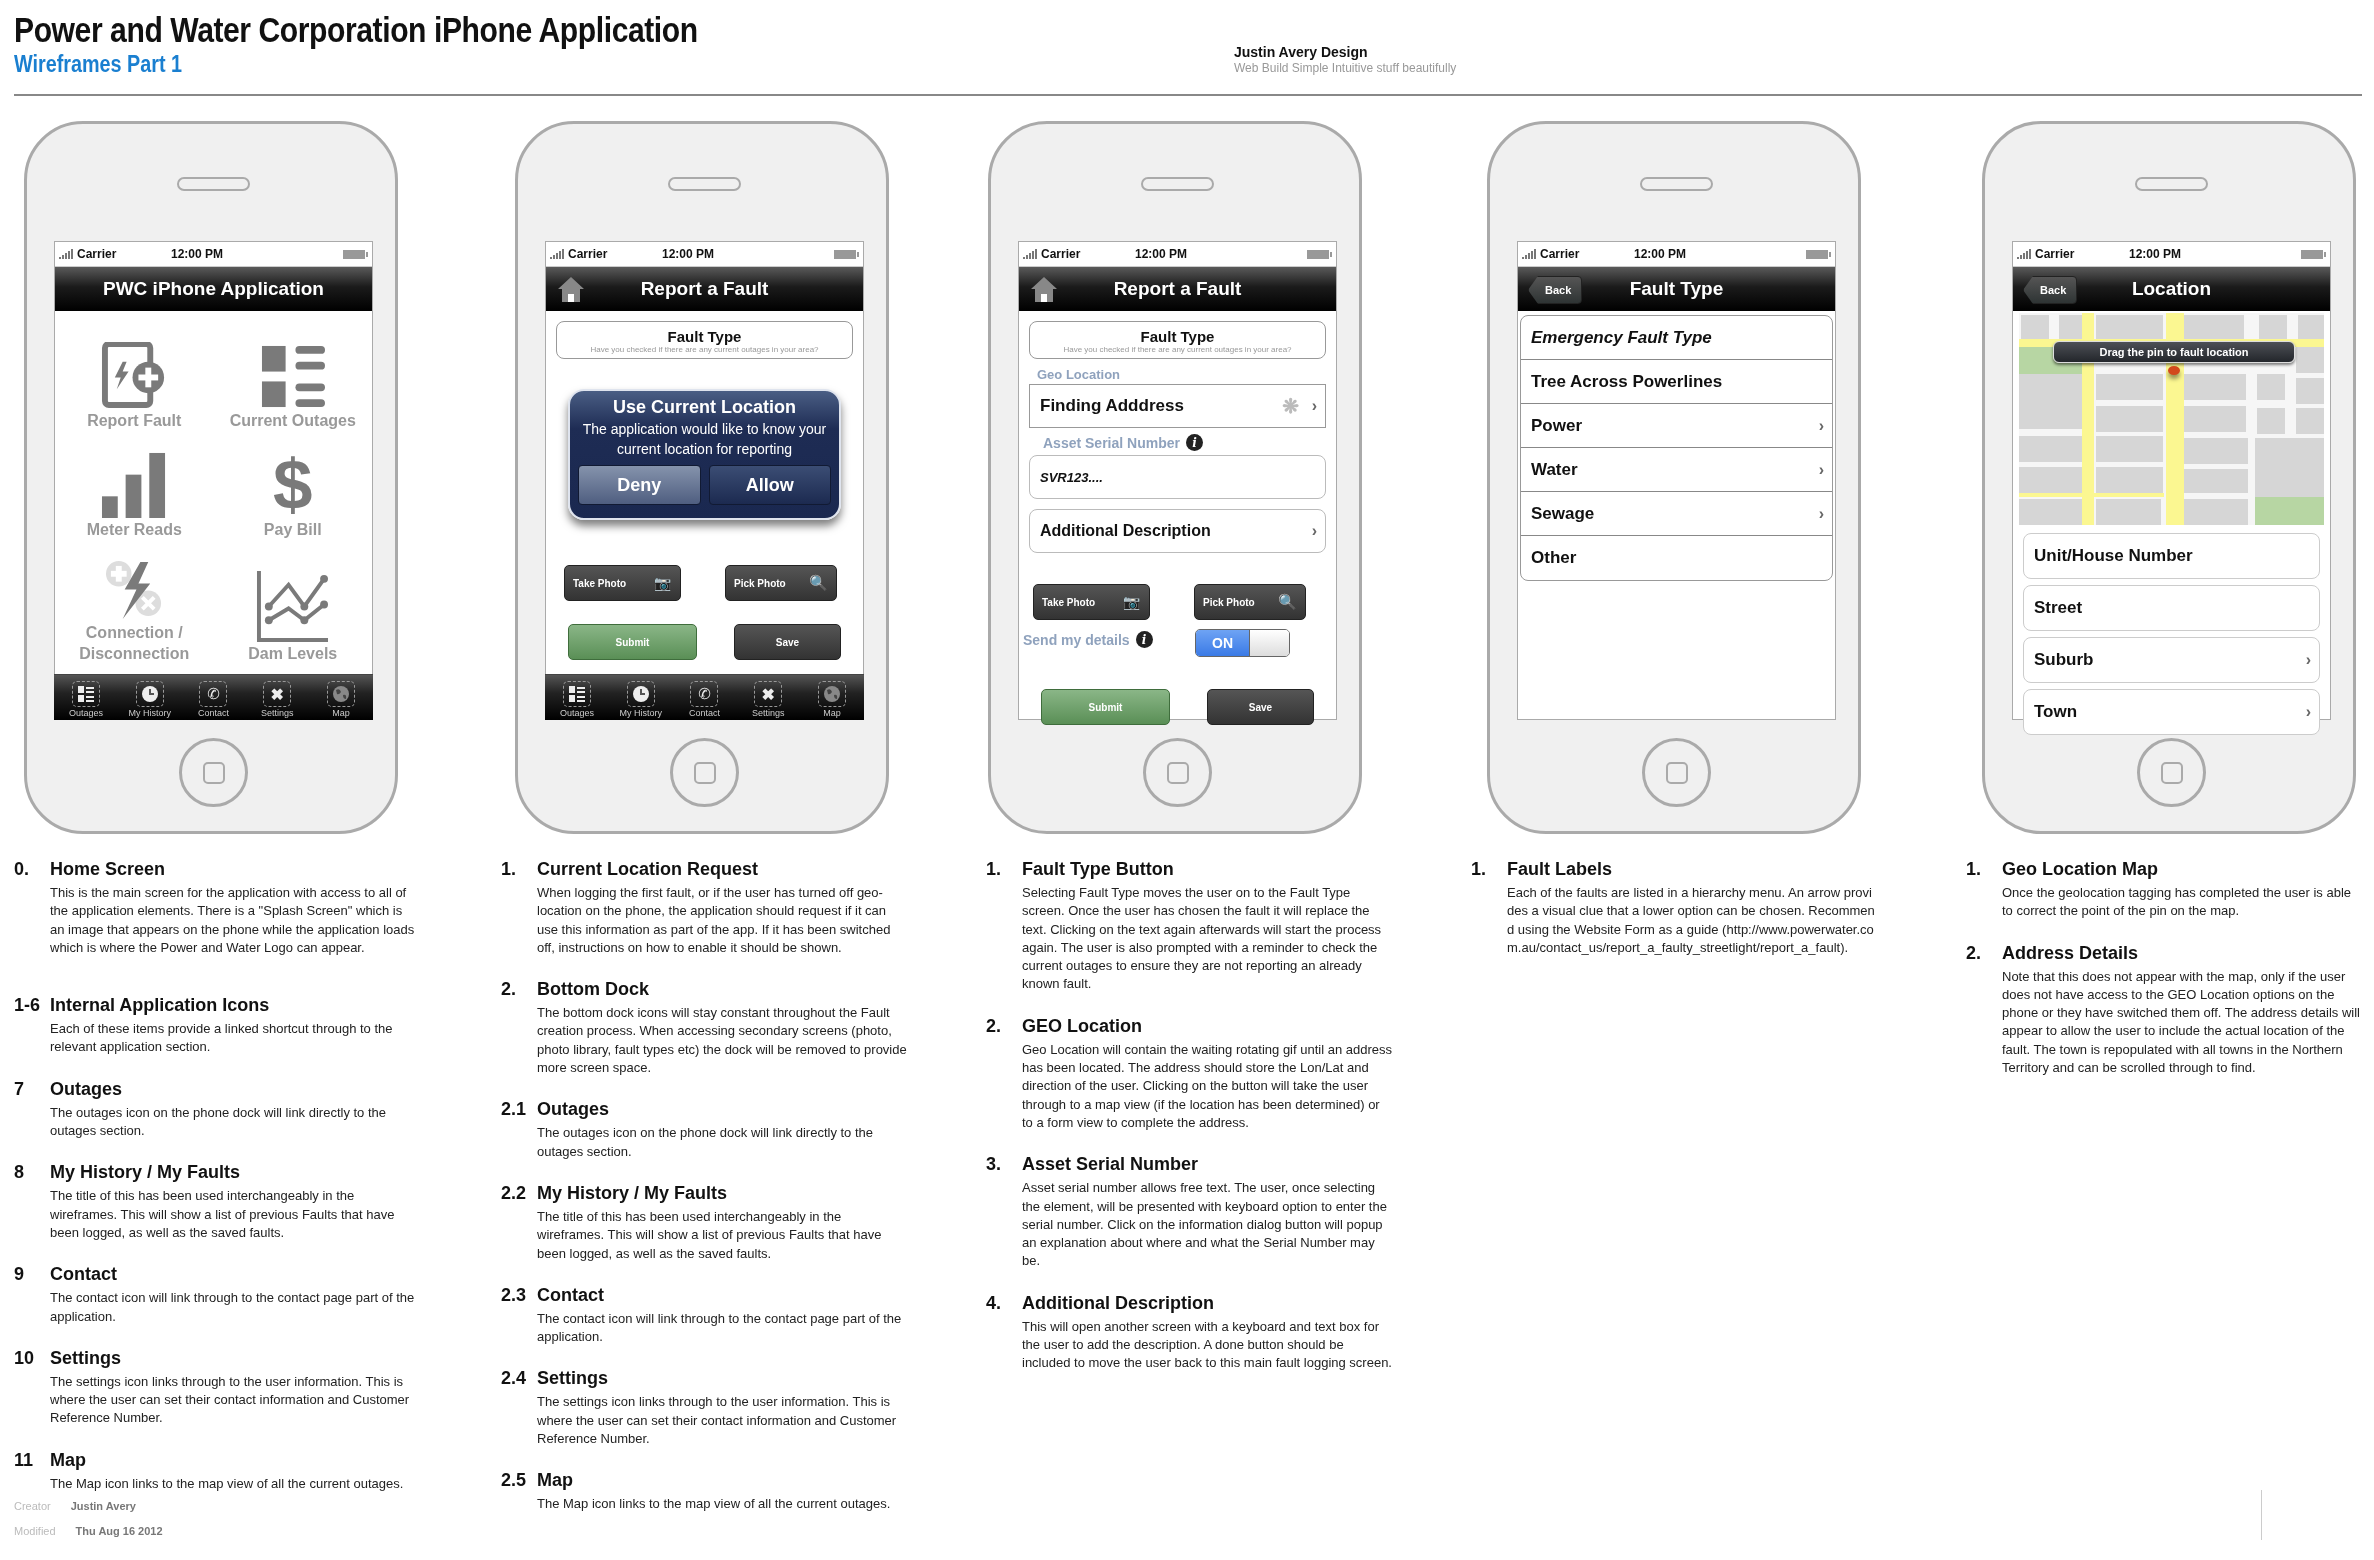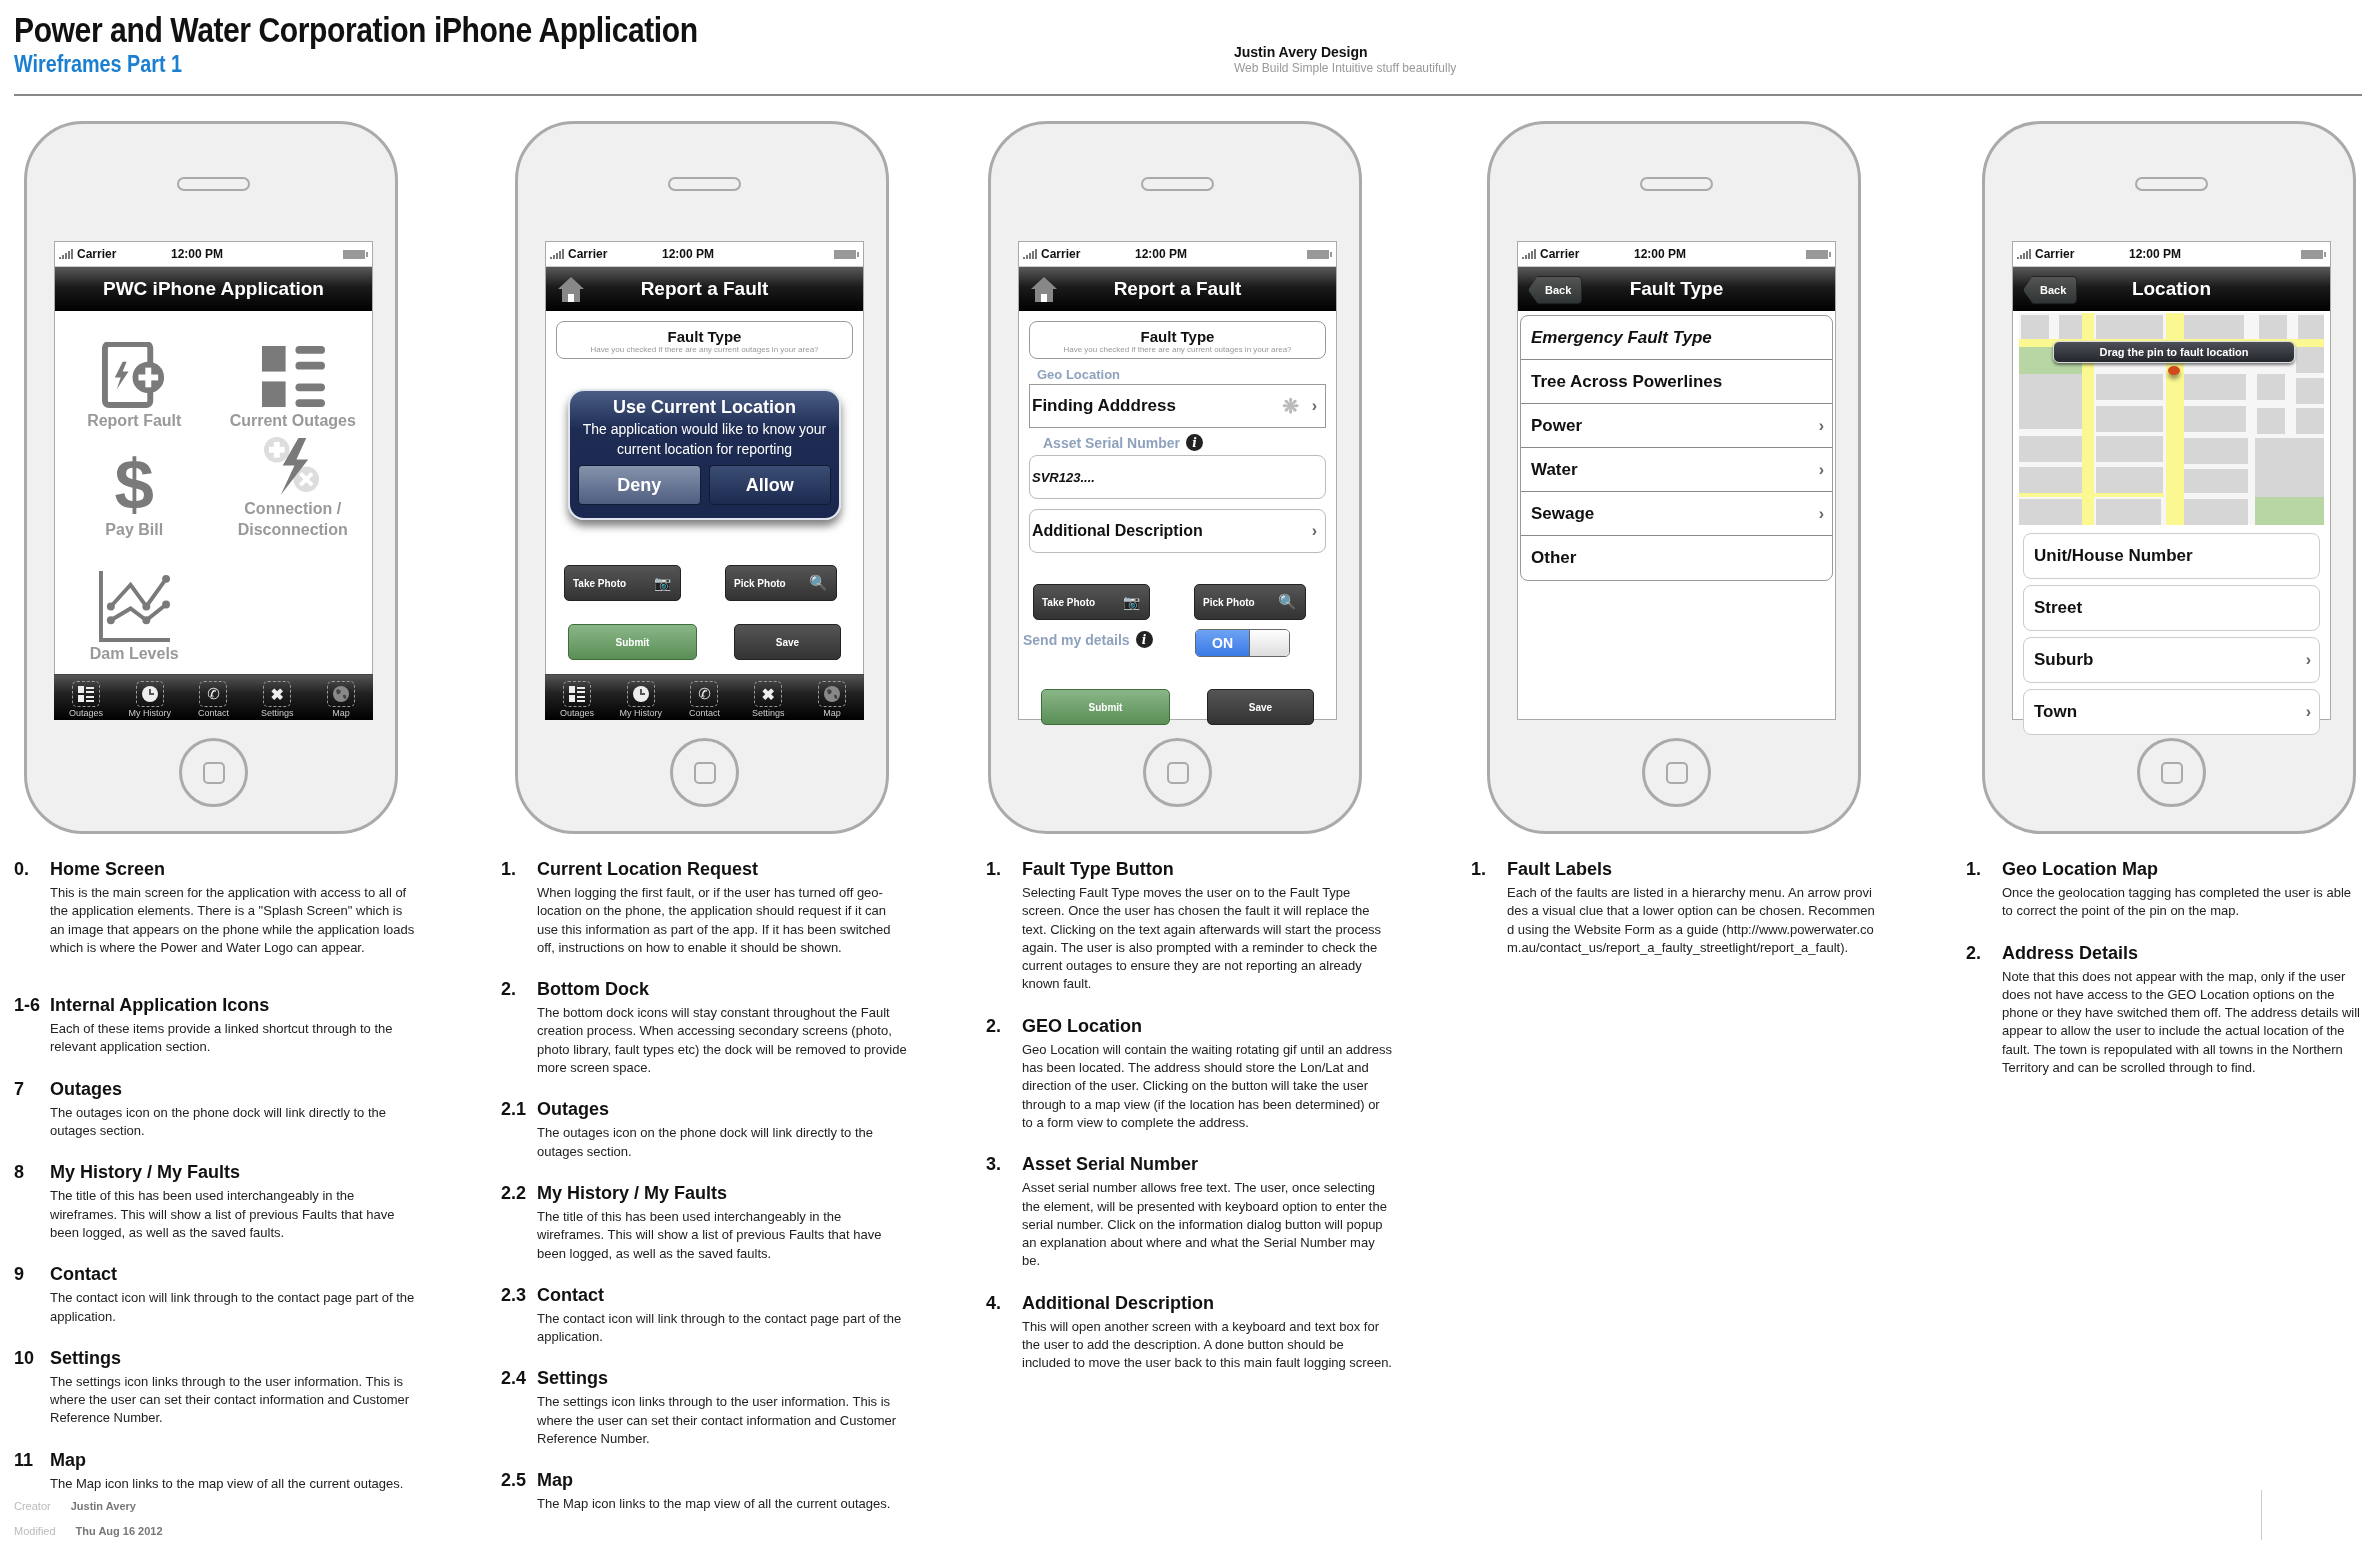--- a/index.html
+++ b/index.html
@@ -39,21 +39,21 @@
   .dock { position: absolute; left: -1px; bottom: -1px; width: 319px; height: 46px; background: linear-gradient(#555, #222 40%, #000); display: flex; justify-content: space-around; align-items: flex-end; padding-bottom: 2px; border-top: 1px solid #444; }
   .dock-item { display: flex; flex-direction: column; align-items: center; color: #ccc; font-size: 9px; width: 59px; }
   .dock-icon { width: 28px; height: 26px; border: 1px dashed #999; border-radius: 5px; display: flex; align-items: center; justify-content: center; margin-bottom: 1px; }
 
   
   .field-box { margin: 10px 10px 0 10px; border: 1px solid #999; border-radius: 8px; text-align: center; padding: 6px 4px 4px; background: #fff; }
   .field-box .ft { font-size: 15px; font-weight: bold; }
   .field-box .hint { font-size: 8px; color: #999; }
   .section-label { color: #8fa2bd; font-weight: bold; font-size: 14px; margin: 6px 0 0 18px; display: flex; align-items: center; gap: 6px; }
   .info-icon { width: 17px; height: 17px; background: #222; color: #fff; border-radius: 50%; font-size: 12px; font-style: italic; font-weight: bold; font-family: "DejaVu Serif", serif; display: inline-flex; align-items: center; justify-content: center; }
-  .row-field { margin: 4px 10px 0; height: 44px; border: 1px solid #bbb; border-radius: 8px; display: flex; align-items: center; padding: 0 2px; font-size: 17px; font-weight: bold; background: #fff; position: relative; }
+  .row-field { margin: 4px 10px 0; height: 44px; border: 1px solid #bbb; border-radius: 8px; display: flex; align-items: center; padding: 0 10px; font-size: 17px; font-weight: bold; background: #fff; position: relative; }
   .row-field.square { border-radius: 0; border-color: #999; }
   .chev { position: absolute; right: 8px; color: #666; font-size: 16px; font-weight: bold; }
   .dark-btn { position: absolute; height: 36px; background: linear-gradient(#555, #333); border: 1px solid #222; border-radius: 5px; color: #fff; font-size: 10px; font-weight: bold; display: flex; align-items: center; padding: 8px 8px; justify-content: space-between; }
   .green-btn { position: absolute; height: 36px; background: linear-gradient(#8ab687, #5a8f56); border: 1px solid #3f6d3c; border-radius: 5px; color: #fff; font-size: 10px; font-weight: bold; display: flex; align-items: center; justify-content: center; }
   .save-btn { justify-content: center; }
 
   
   .alert { position: absolute; left: 22px; top: 147px; width: 273px; height: 131px; background: linear-gradient(#4a5e84, #1e2c54 30%, #1a2850); border: 2px solid #dfe4ee; border-radius: 16px; box-shadow: 0 6px 8px rgba(0,0,0,0.5); color: #fff; text-align: center; }
   .alert .a-title { font-size: 18px; font-weight: bold; margin-top: 6px; }
   .alert .a-msg { font-size: 14px; line-height: 1.4; margin-top: 2px; }
@@ -134,20 +134,28 @@
       <div class="app-tile">
         <svg width="65" height="65" viewBox="0 0 66 66">
             <rect x="2" y="2" width="24" height="26" fill="#7a7a7a"></rect>
             <rect x="2" y="38" width="24" height="26" fill="#7a7a7a"></rect>
             <rect x="36" y="2" width="30" height="8" rx="4" fill="#7a7a7a"></rect>
             <rect x="36" y="18" width="30" height="8" rx="4" fill="#7a7a7a"></rect>
             <rect x="36" y="40" width="30" height="8" rx="4" fill="#7a7a7a"></rect>
             <rect x="36" y="56" width="30" height="8" rx="4" fill="#7a7a7a"></rect>
           </svg>
         <span>Current Outages</span>
+      </div>
+      <div class="app-tile">
+        <svg width="69" height="67" viewBox="0 0 70 68">
+            <rect x="2" y="46" width="16" height="22" fill="#7a7a7a"></rect>
+            <rect x="26" y="24" width="16" height="44" fill="#7a7a7a"></rect>
+            <rect x="50" y="2" width="16" height="66" fill="#7a7a7a"></rect>
+          </svg>
+        <span>Meter Reads</span>
       </div>
       <div class="app-tile">
         <span style="font-size:71px;font-weight:bold;color:#7a7a7a;line-height:71px;font-family:'Liberation Sans',sans-serif;">$</span>
         <span>Pay Bill</span>
       </div>
       <div class="app-tile">
         <svg width="59" height="61" viewBox="0 0 60 62">
             <circle cx="14" cy="14" r="13" fill="#ddd"></circle>
             <rect x="11" y="6" width="6" height="16" fill="#fff"></rect>
             <rect x="6" y="11" width="16" height="6" fill="#fff"></rect>

